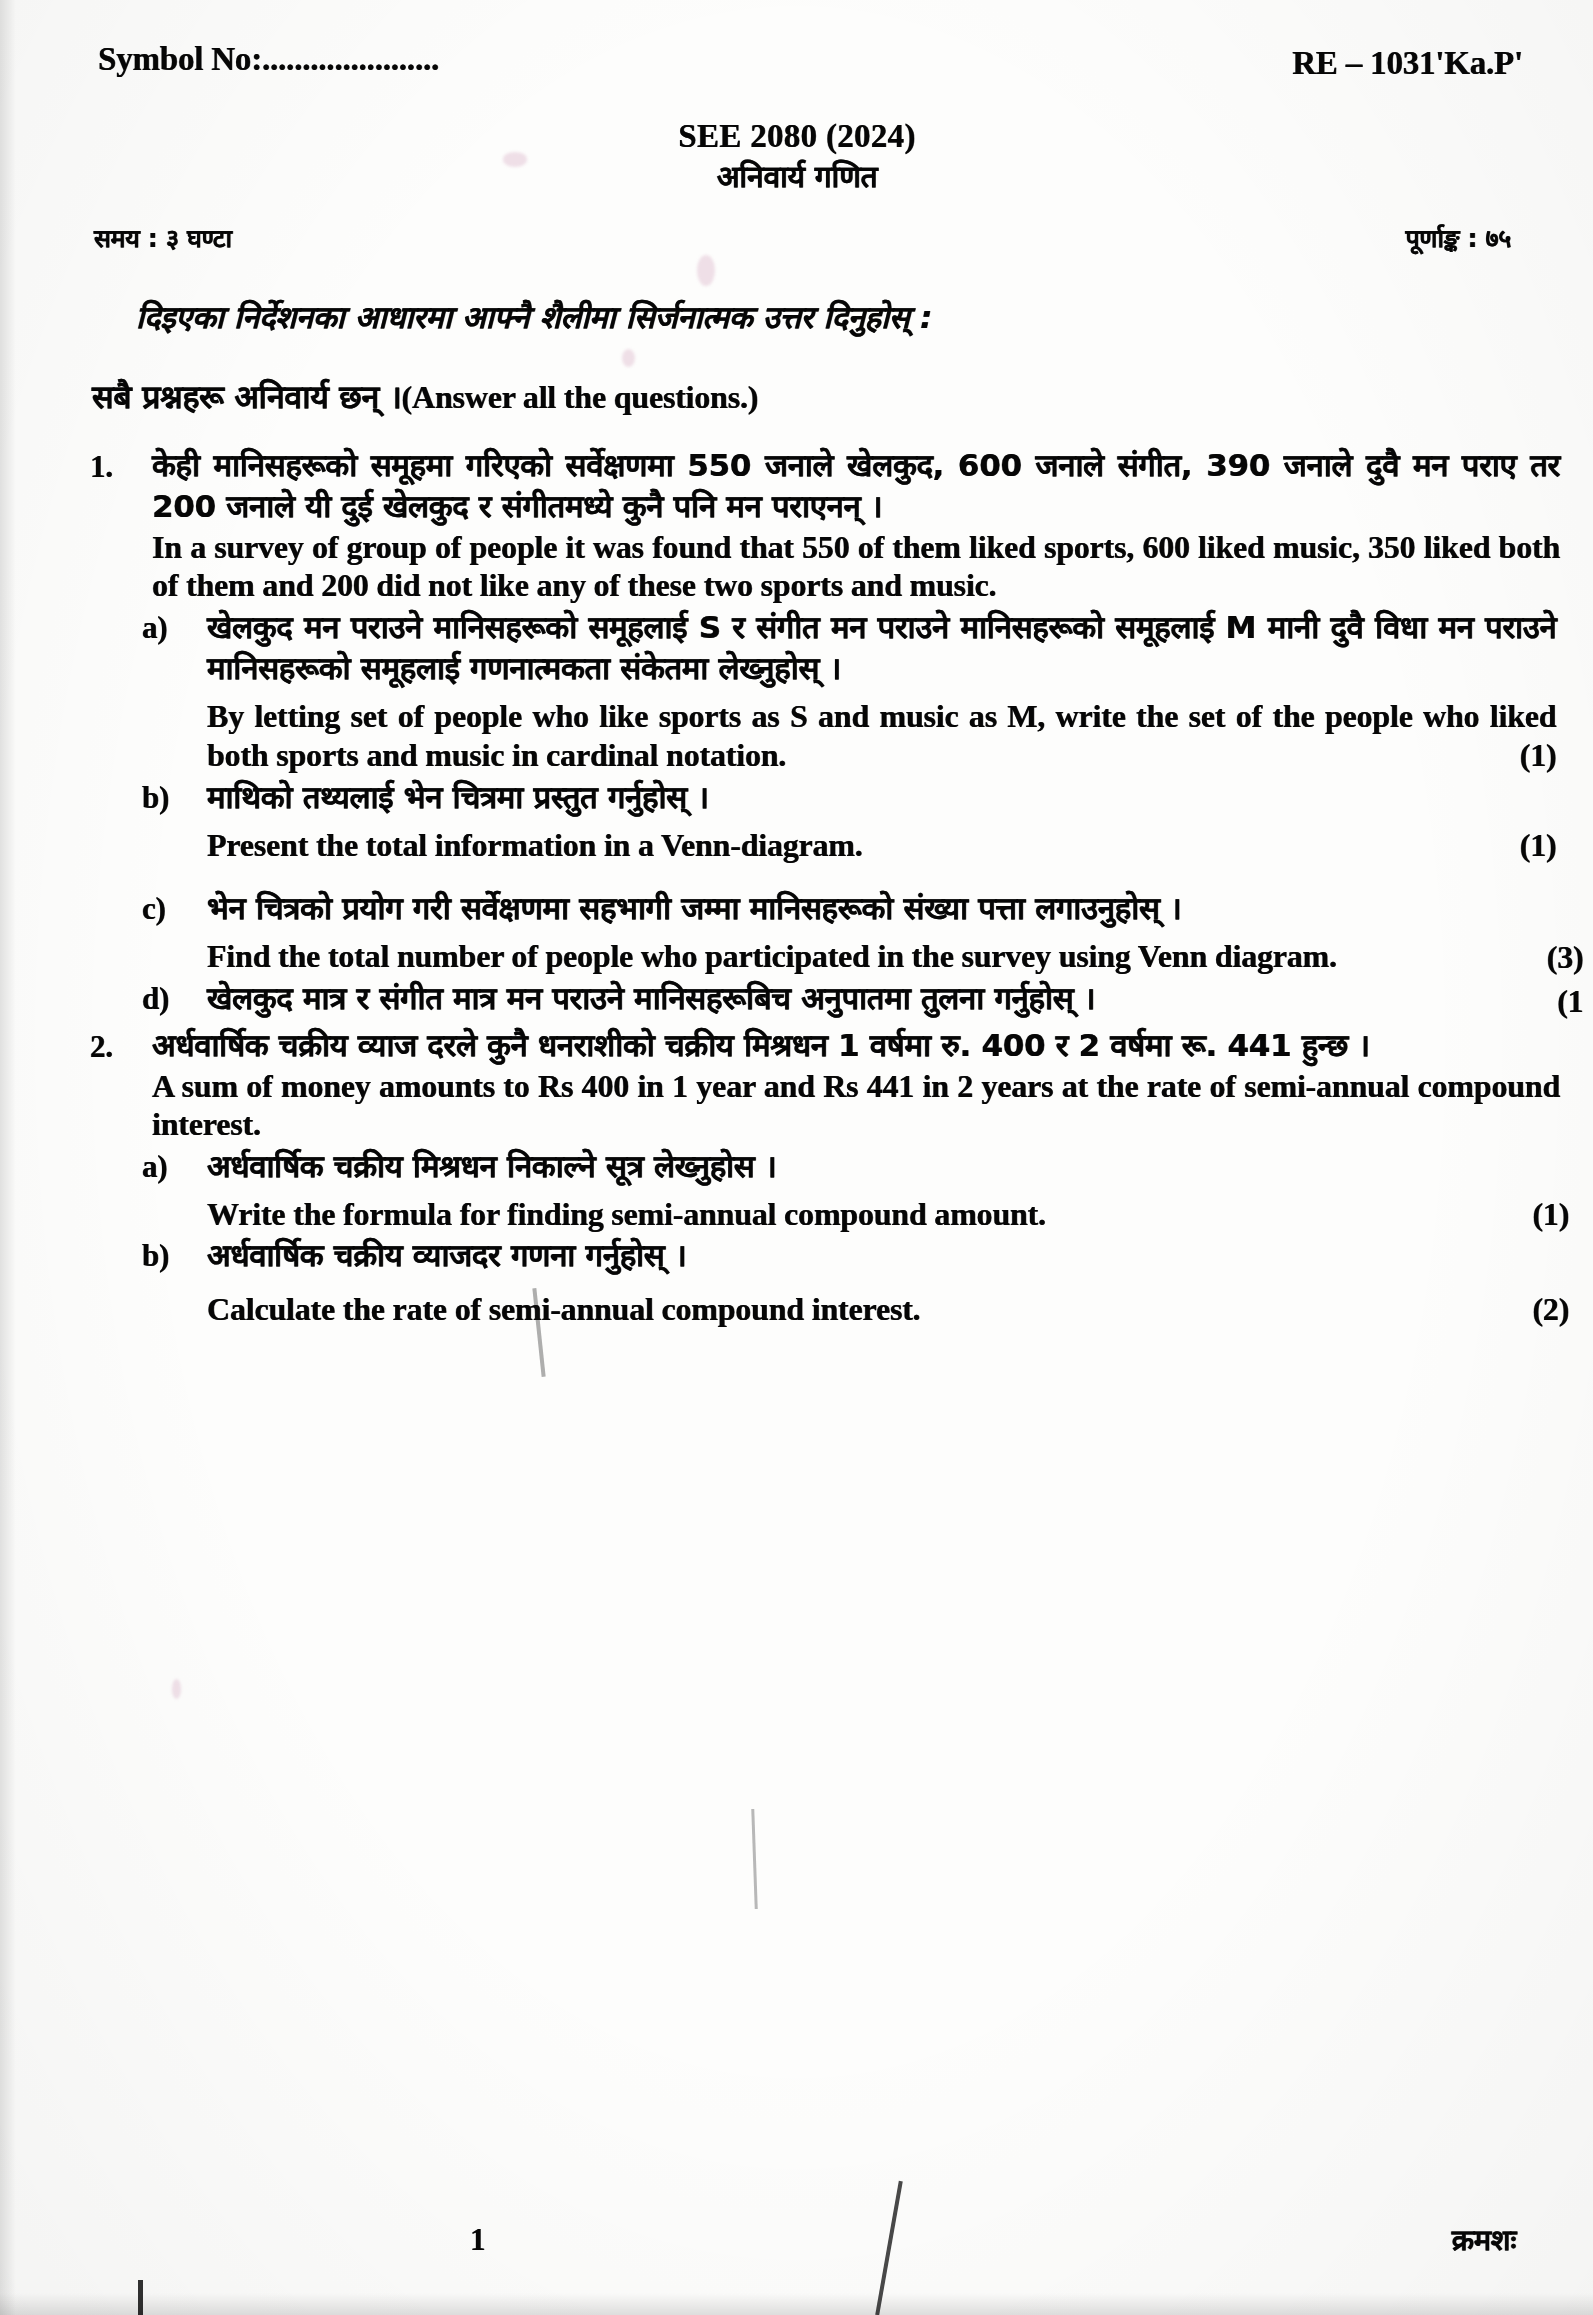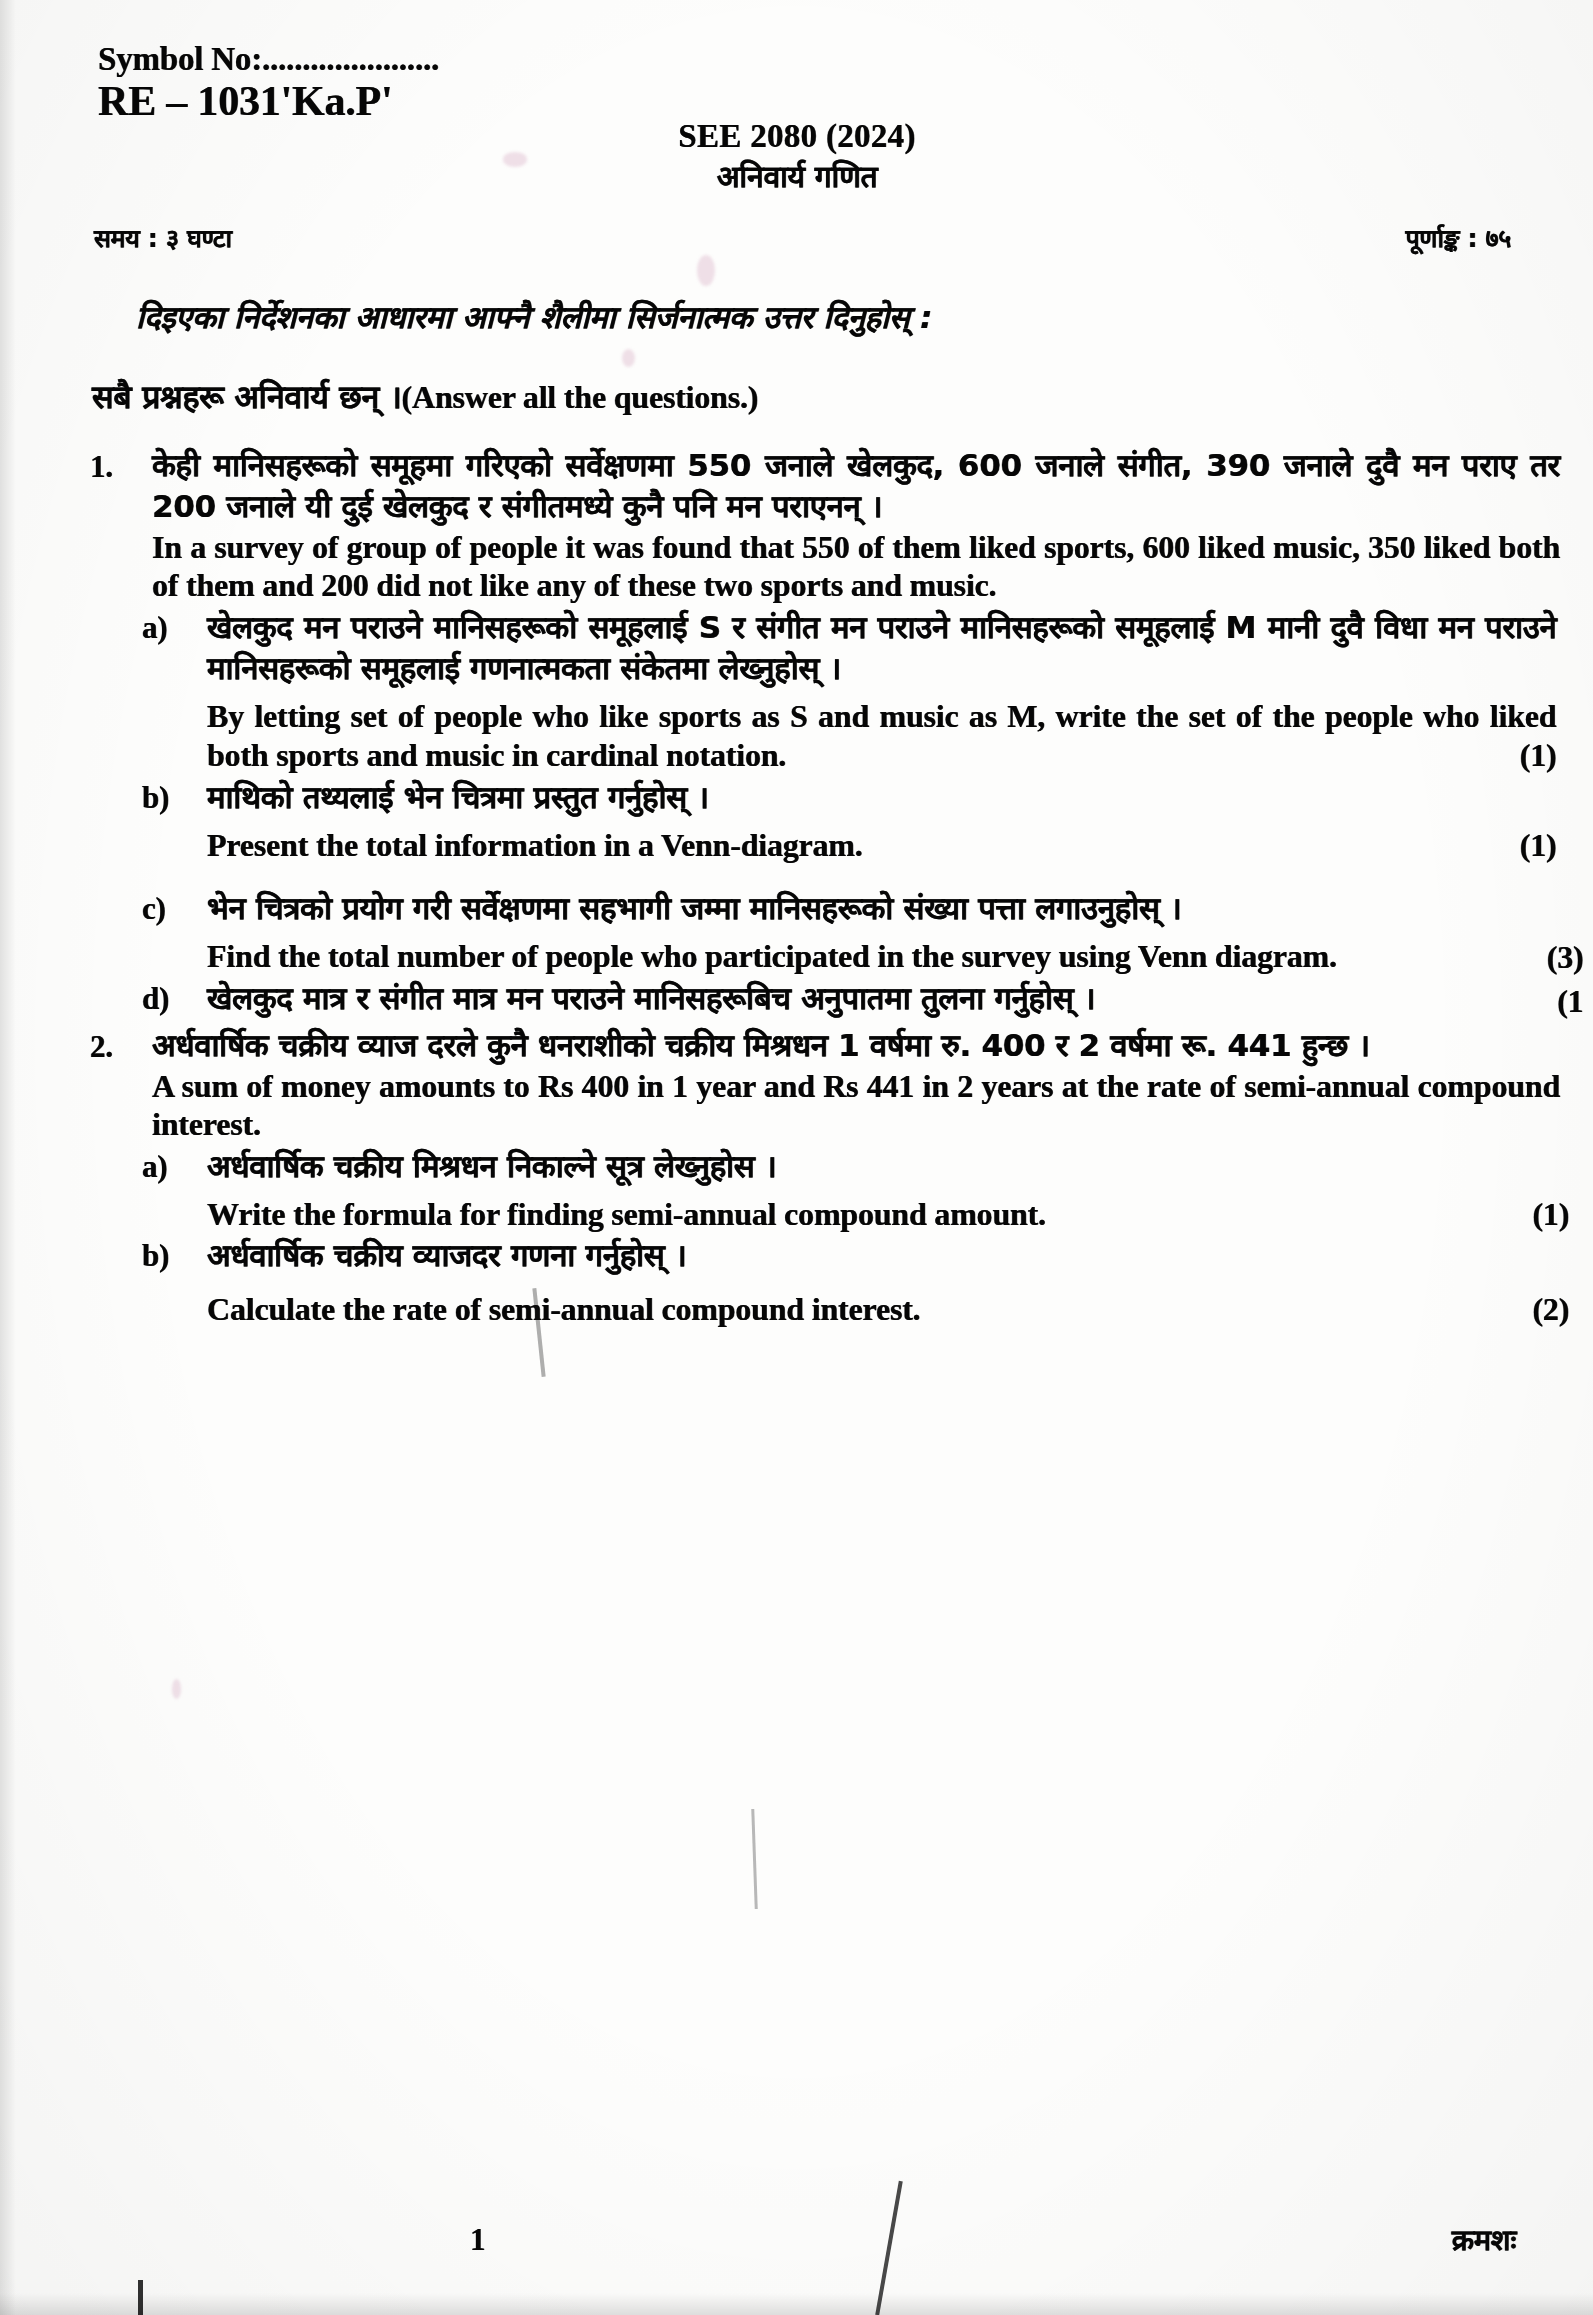--- a/index.html
+++ b/index.html
@@ -46,28 +46,28 @@
   }
 
   
   .hdr-row {
     position: absolute;
     left: 0; right: 0;
     display: flex;
     justify-content: space-between;
     align-items: flex-start;
   }
-  #header-row { top: 43px; left: 98px; right: 71px; flex-direction: column; }
+  #header-row { top: 43px; left: 98px; right: 71px; }
   .symbol-no {
     font-size: 33px;
     line-height: 1;
     white-space: nowrap;
   }
   .code {
-    font-size: 42px;
+    font-size: 33px;
     line-height: 1;
     white-space: nowrap;
     transform: translateY(3.6px);
   }
 
   .title-block {
     position: absolute;
     top: 119px;
     left: 0; right: 0;
     text-align: center;

